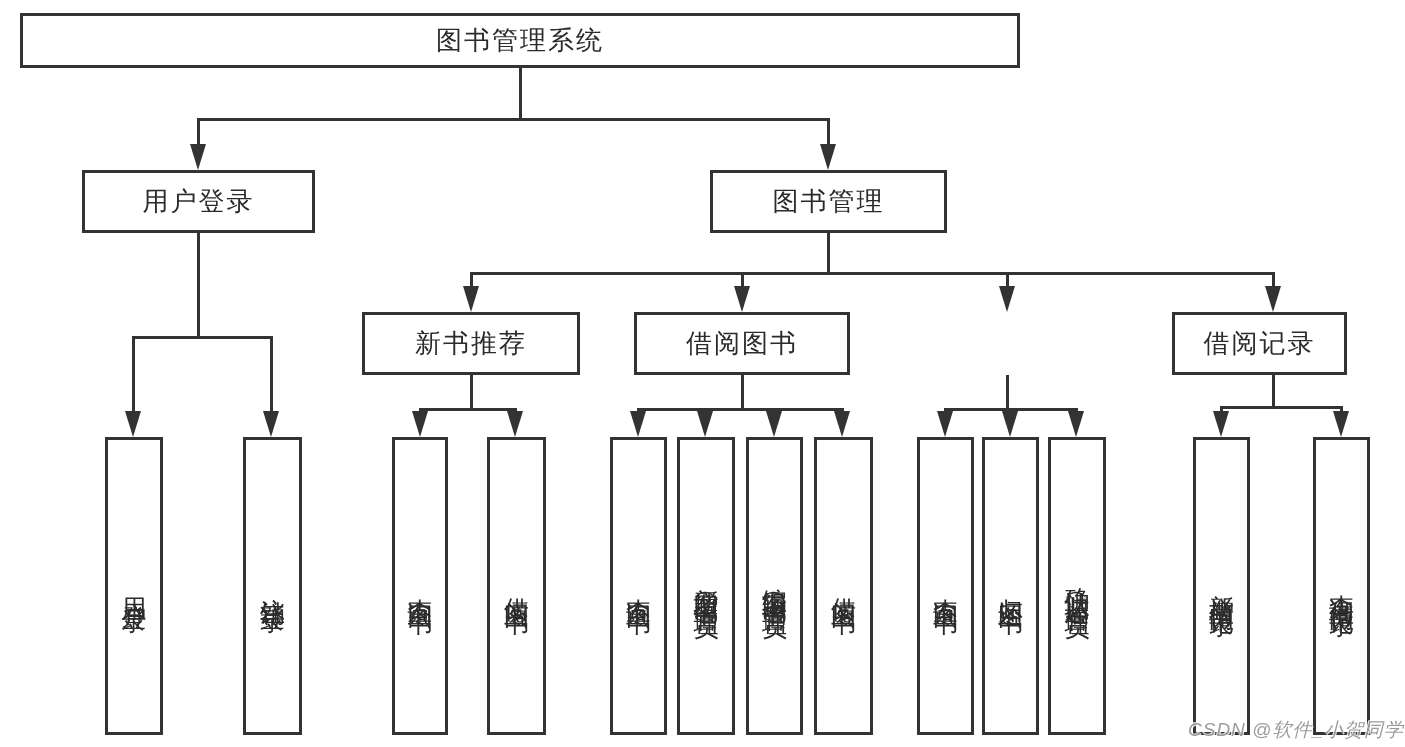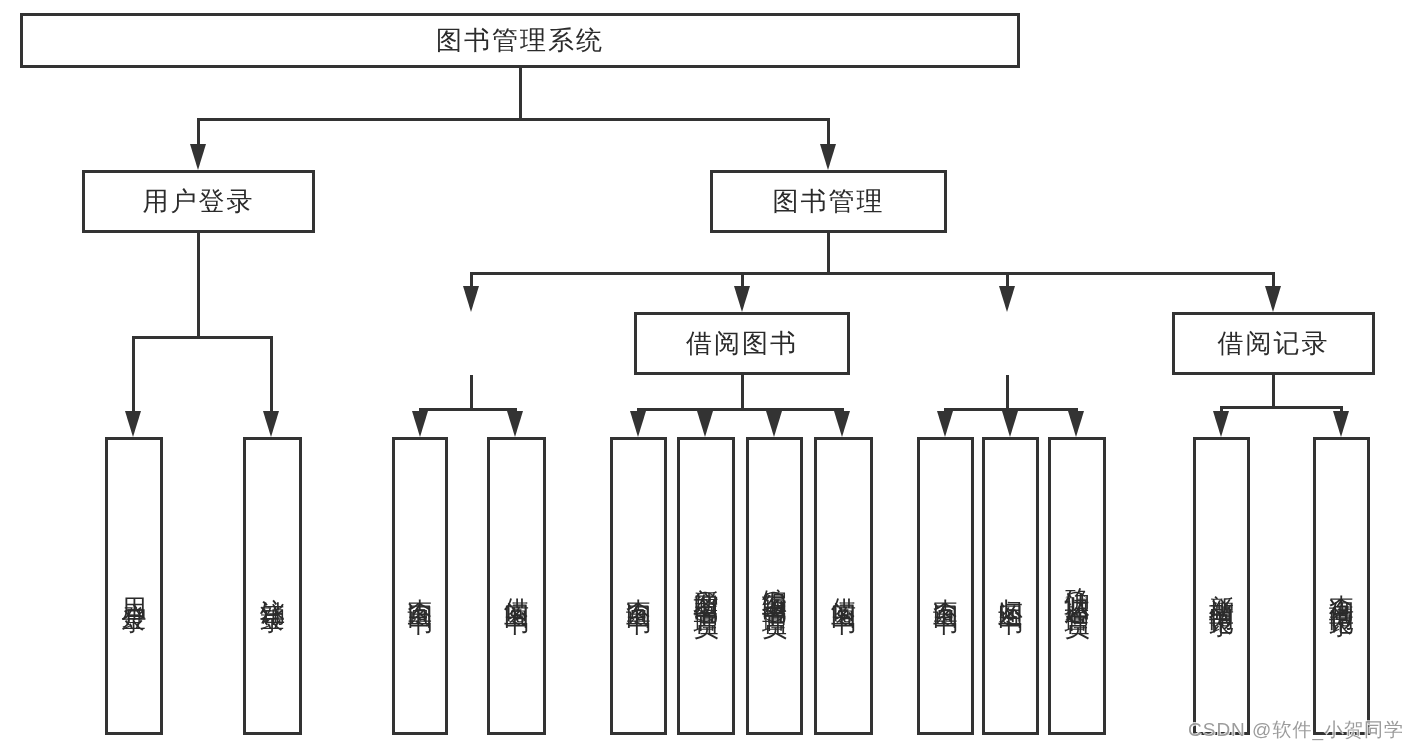--- a/index.html
+++ b/index.html
@@ -28,34 +28,36 @@
   .cline{position:absolute;background:var(--line);}
   .carrow{
     position:absolute;width:0;height:0;
     border-left:8px solid transparent;border-right:8px solid transparent;
     border-top:26px solid var(--line);
   }
   .watermark{
     position:absolute;left:1188px;top:717px;z-index:6;
     font-size:19px;color:var(--watermark);letter-spacing:1px;white-space:nowrap;
     text-shadow:1px 1px 0 rgba(255,255,255,.85), -1px -1px 0 rgba(255,255,255,.85);
+    font-style:italic;
   }
 </style>
 </head>
 <body>
 
 <div class="canvas">
 
   <div class="node hlabel" style="left:20px;top:13px;width:1000px;height:55px;">图书管理系统</div>
 
   <div class="node hlabel" style="left:82px;top:170px;width:233px;height:63px;">用户登录</div>
   <div class="node hlabel" style="left:710px;top:170px;width:237px;height:63px;text-align:center;">图书管理</div>
 
+  <div class="node hlabel" style="left:362px;top:312px;width:218px;height:63px;">新书推荐</div>
   <div class="node hlabel" style="left:634px;top:312px;width:216px;height:63px;">借阅图书</div>
-  <div class="node hlabel" style="left:1172px;top:312px;width:203px;height:63px;">借阅记录</div>
+  <div class="node hlabel" style="left:1172px;top:312px;width:175px;height:63px;">借阅记录</div>
 
   <div class="node vnode" style="left:105px;top:437px;width:58px;height:298px;">
     <span class="vlabel">用户登录</span>
   </div>
   <div class="node vnode" style="left:243px;top:437px;width:59px;height:298px;">
     <span class="vlabel">注销登录</span>
   </div>
 
   <div class="node vnode" style="left:392px;top:437px;width:56px;height:298px;">
     <span class="vlabel">查询图书</span>

